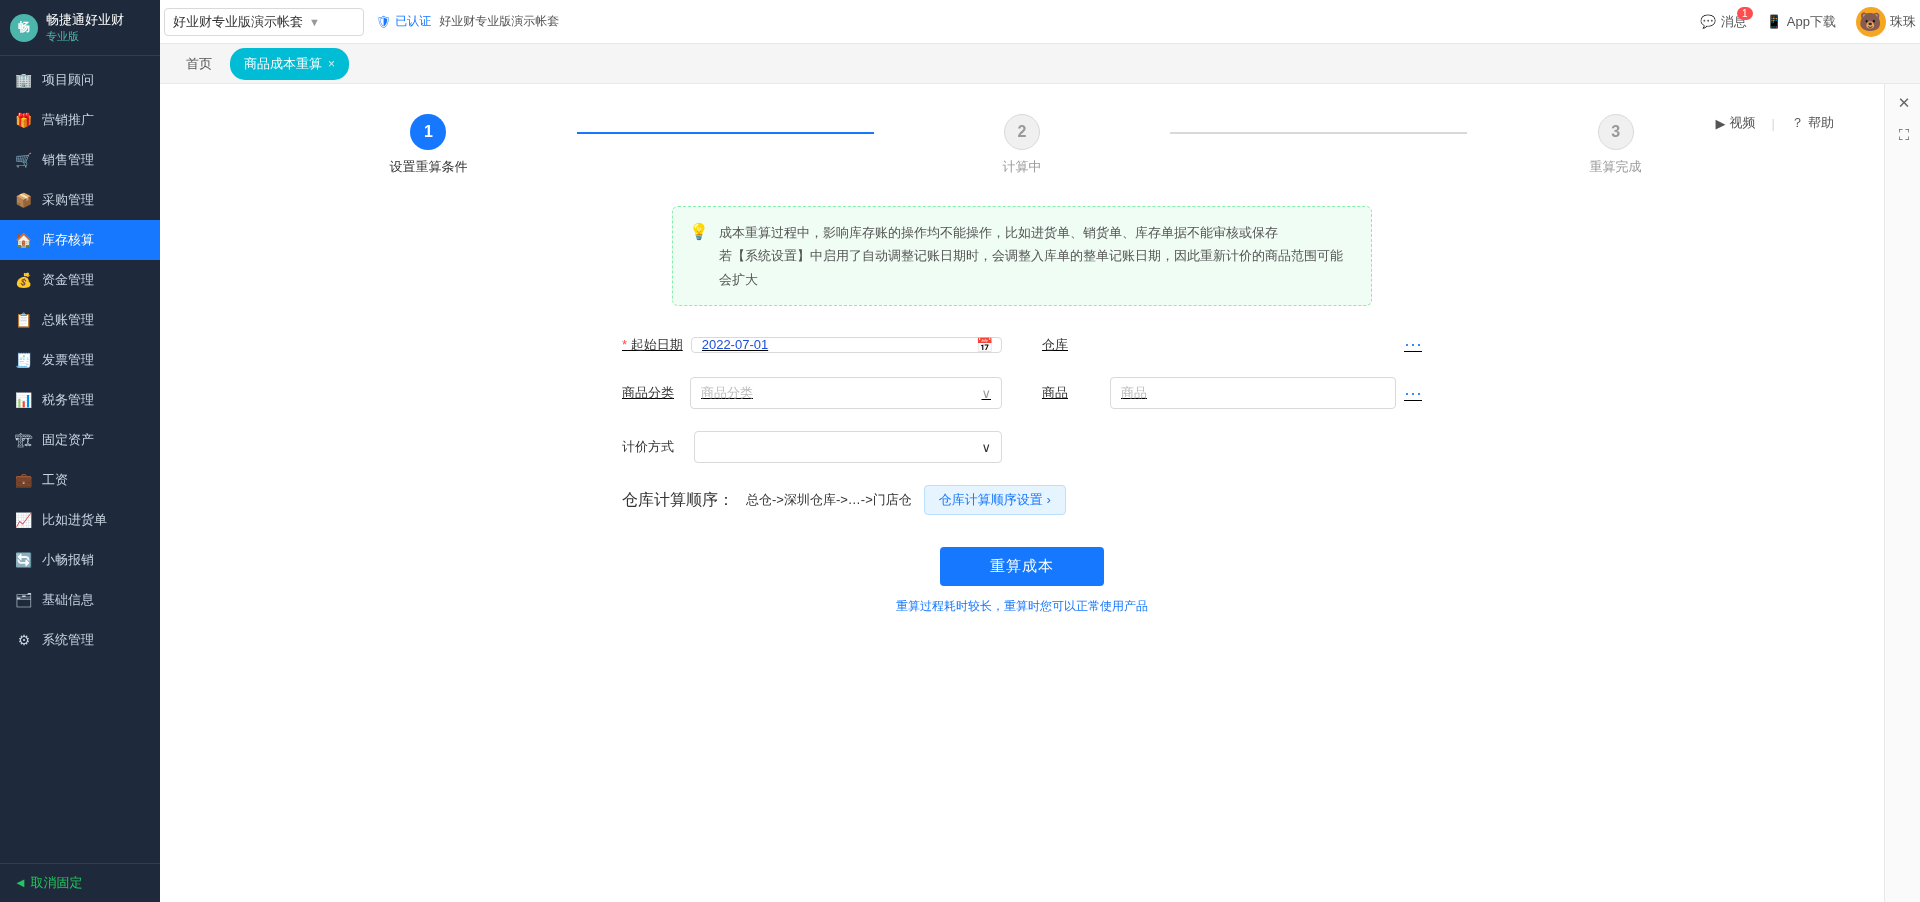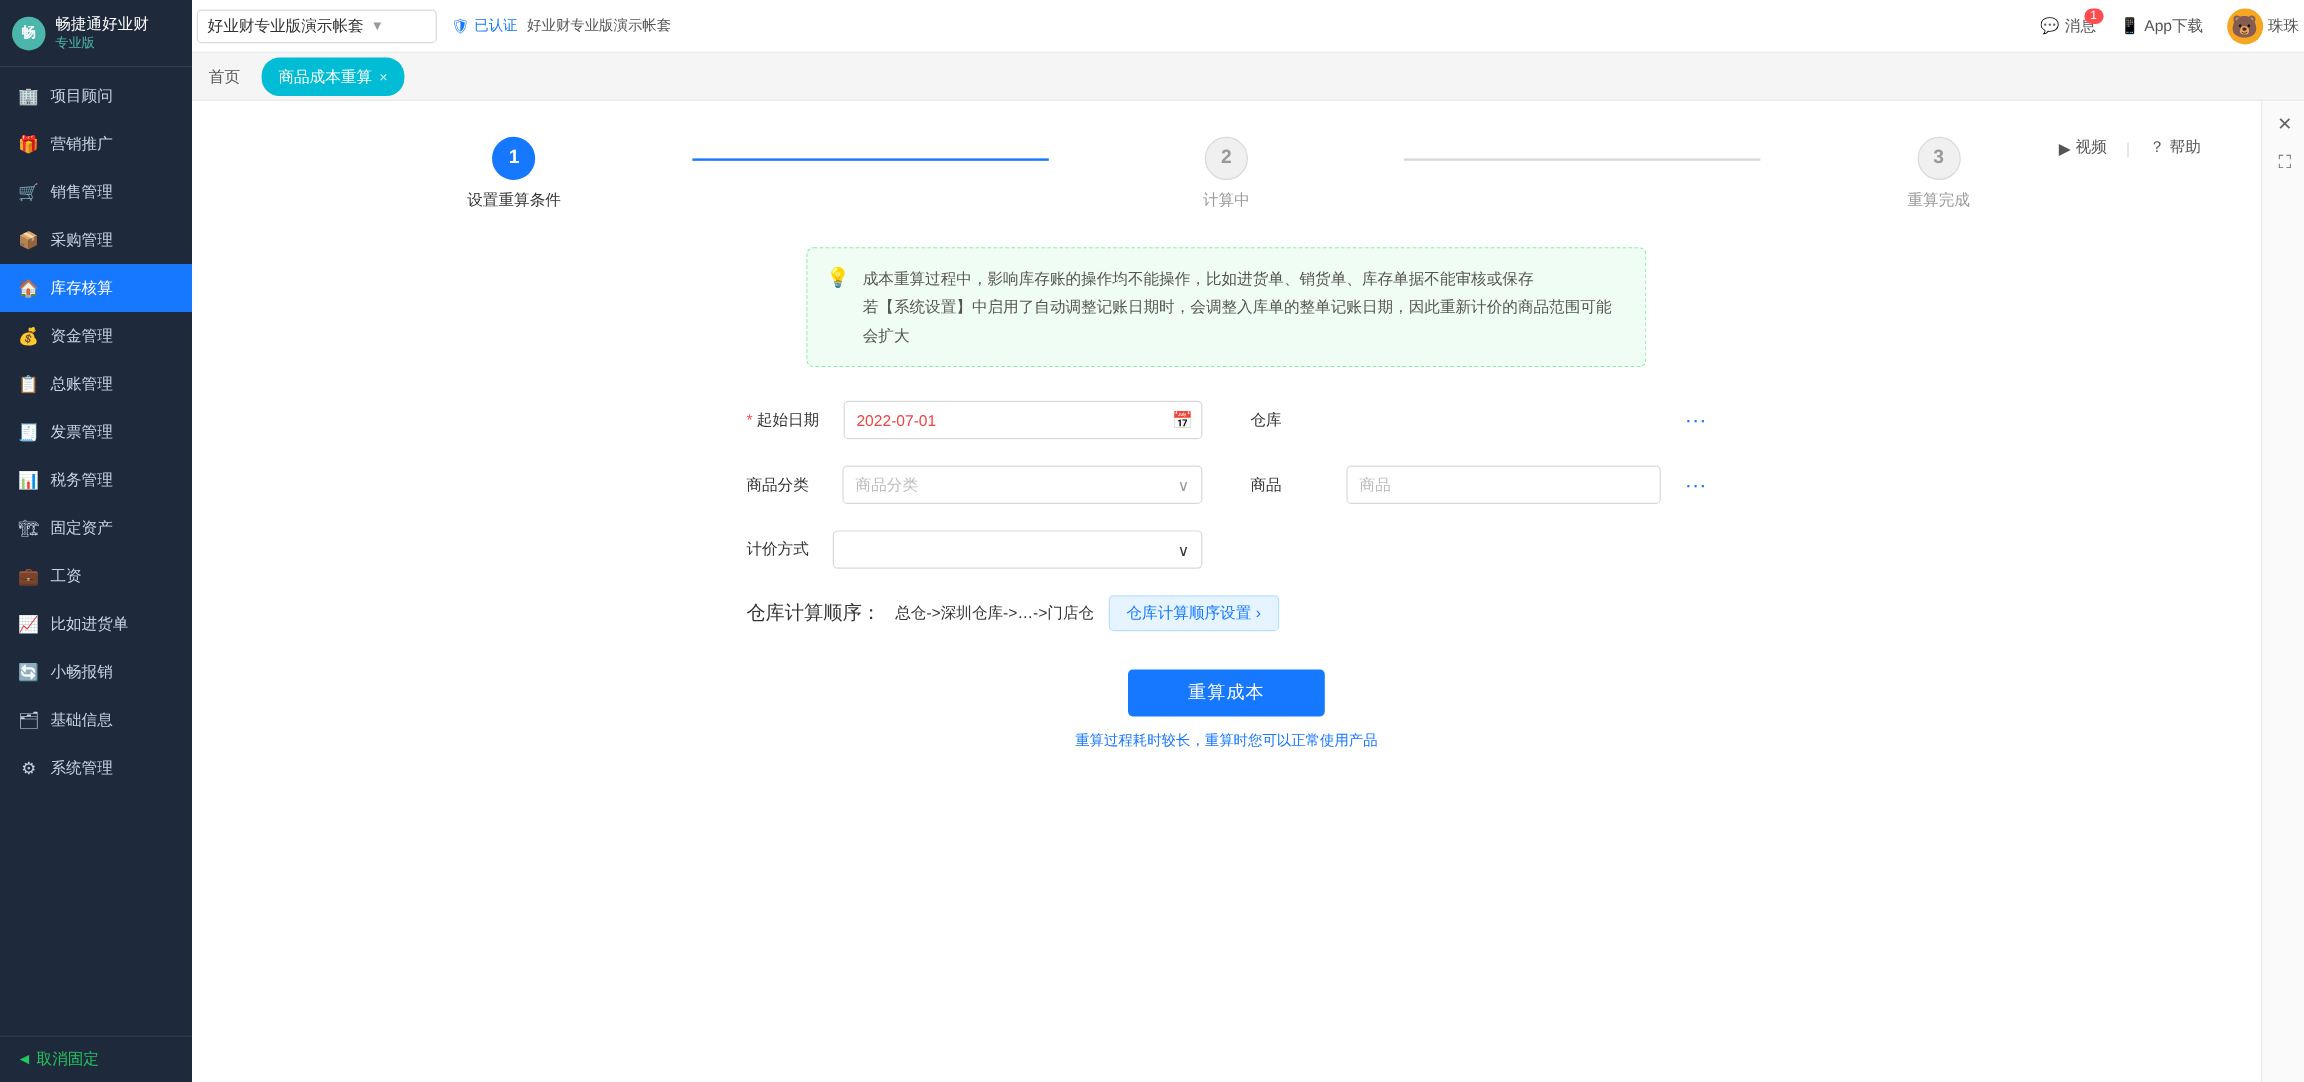--- a/index.html
+++ b/index.html
@@ -138,21 +138,21 @@
       justify-content: center;
       overflow: hidden;
     }
 
     
     .tab-bar {
       background: #f5f5f5;
       height: 40px;
       display: flex;
       align-items: center;
-      padding: 0 0 0 0;
+      padding: 0 0 0 12px;
       border-bottom: 1px solid #e8e8e8;
       flex-shrink: 0;
       gap: 4px;
     }
     .tab {
       height: 32px;
       display: flex;
       align-items: center;
       padding: 0 14px;
       border-radius: 4px 4px 0 0;
@@ -257,21 +257,22 @@
     .form-row {
       display: flex;
       align-items: center;
       margin-bottom: 22px;
       gap: 40px;
     }
     .form-field {
       display: flex;
       align-items: center;
       flex: 1;
-      gap: 12px;
+      gap: 0;
+      text-decoration: underline;
     }
     .field-label {
       font-size: 13px;
       color: #333;
       white-space: nowrap;
       margin-right: 8px;
       min-width: 60px;
     }
     .field-select {
       flex: 1;
@@ -353,26 +354,26 @@
 
     
     .field-input-wrapper {
       flex: 1;
       position: relative;
       display: flex;
       align-items: center;
     }
     .field-input-wrapper input {
       width: 100%;
-      height: 32px;
+      height: 16px;
       border: 1px solid #d9d9d9;
       border-radius: 4px;
       padding: 0 32px 0 10px;
       font-size: 13px;
-      color: #ef4444;
+      color: #1d4ed8;
       outline: none;
     }
     .field-input-wrapper .cal-icon {
       position: absolute;
       right: 8px;
       color: #1677ff;
       font-size: 14px;
       cursor: pointer;
     }
 

